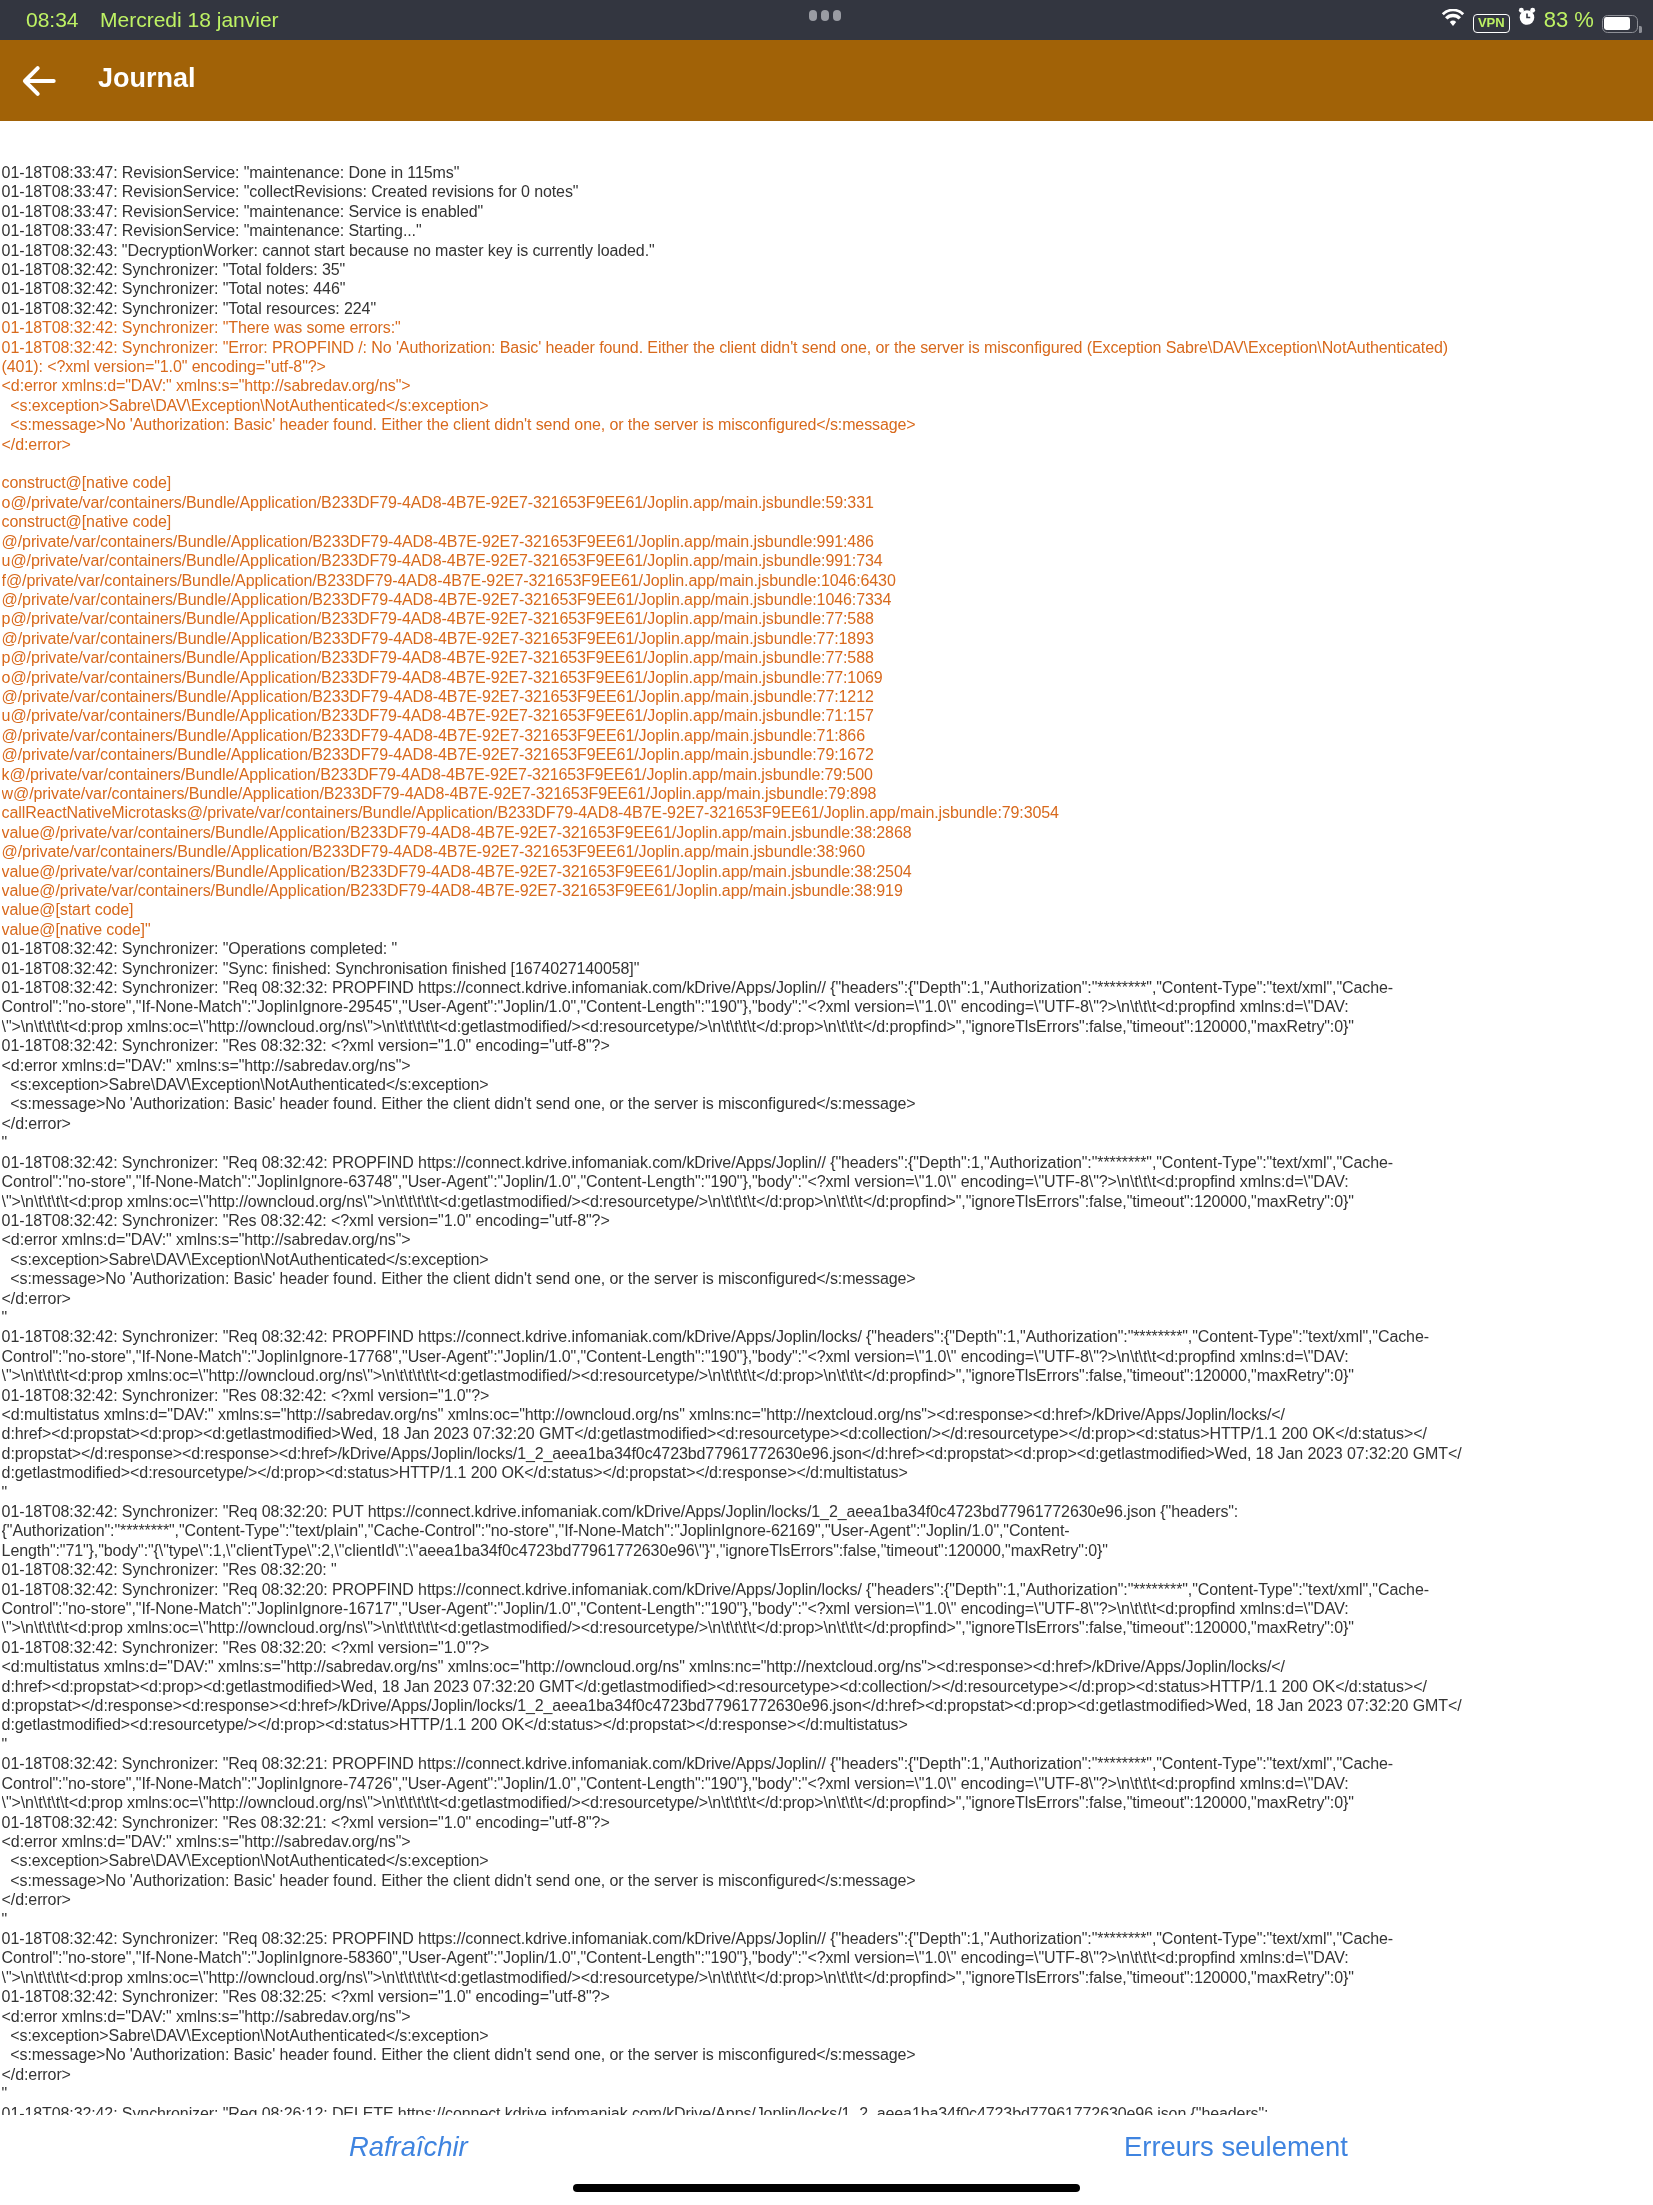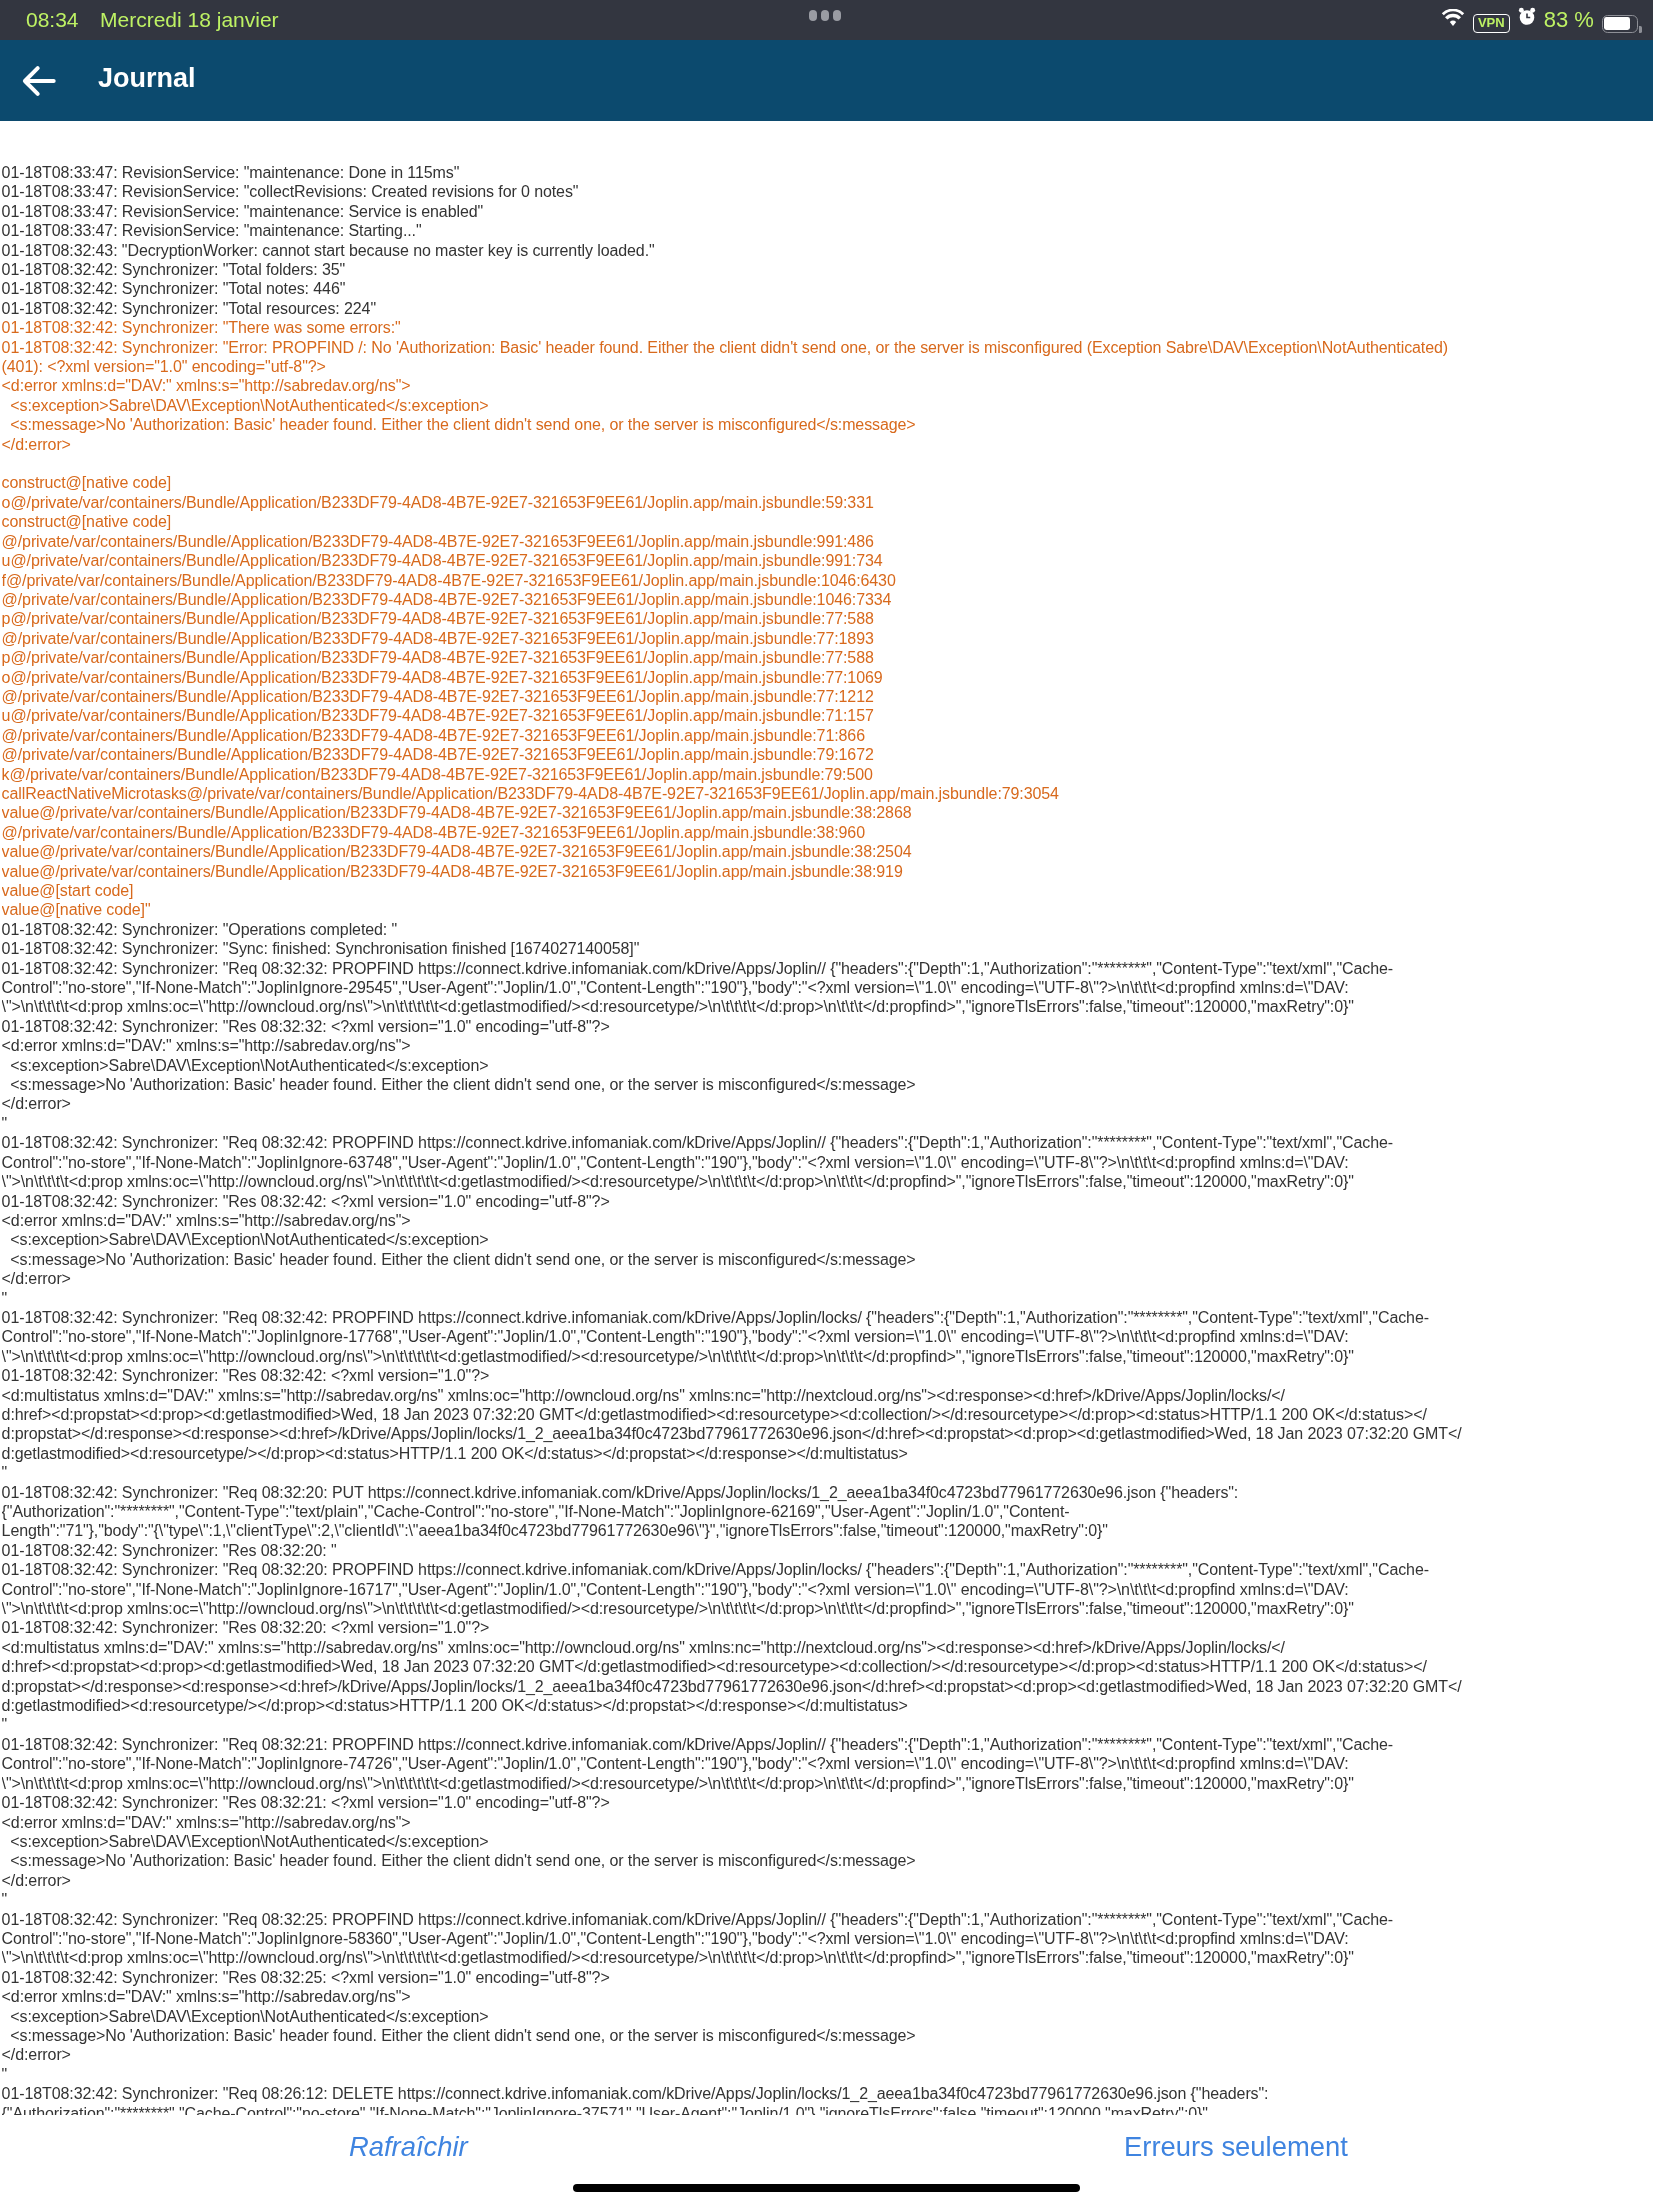--- a/index.html
+++ b/index.html
@@ -18,21 +18,21 @@
   .status-dots { position: absolute; left: 809px; top: 9.7px; display: flex; gap: 4px; }
   .status-dots span { width: 8px; height: 11.3px; border-radius: 4px; background: #9a9ca3; display: block; }
   .status-right { position: absolute; right: 11.3px; top: 6.5px; display: flex; align-items: flex-end; gap: 8px; font-size: 22px; }
   .vpn-badge { border: 1.6px solid #fff; border-radius: 4px; font-size: 13px; padding: 0.8px 4px; line-height: 14.5px; font-weight: bold; }
   .battery { width: 36px; height: 18px; border: 1.6px solid #8d8f96; border-radius: 5.7px; position: relative; box-sizing: border-box; padding: 1.6px; }
   .battery-fill { height: 100%; background: #ffffff; border-radius: 2.4px; }
   .battery-tip { width: 2.4px; height: 6.5px; background: #8d8f96; border-radius: 0 1.6px 1.6px 0; margin-left: -6.5px; }
 
   .app-header {
     position: absolute; left: 0; top: 40px; width: 1653px; height: 81px;
-    background: #0c4a6e; color: #ffffff;
+    background: #a16207; color: #ffffff;
   }
   .back-button {
     position: absolute; left: 16px; top: 21px; width: 45px; height: 40px; cursor: pointer;
     display: flex; align-items: center; justify-content: center;
   }
   .page-title { position: absolute; left: 98px; top: 22.6px; font-size: 27px; font-weight: bold; }
 
   .log-area {
     position: absolute; left: 1.6px; top: 121px; width: 1647px; height: 1994px;
     overflow: hidden;
@@ -126,20 +126,21 @@
     <div class="log-line error">@/private/var/containers/Bundle/Application/B233DF79-4AD8-4B7E-92E7-321653F9EE61/Joplin.app/main.jsbundle:1046:7334</div>
     <div class="log-line error">p@/private/var/containers/Bundle/Application/B233DF79-4AD8-4B7E-92E7-321653F9EE61/Joplin.app/main.jsbundle:77:588</div>
     <div class="log-line error">@/private/var/containers/Bundle/Application/B233DF79-4AD8-4B7E-92E7-321653F9EE61/Joplin.app/main.jsbundle:77:1893</div>
     <div class="log-line error">p@/private/var/containers/Bundle/Application/B233DF79-4AD8-4B7E-92E7-321653F9EE61/Joplin.app/main.jsbundle:77:588</div>
     <div class="log-line error">o@/private/var/containers/Bundle/Application/B233DF79-4AD8-4B7E-92E7-321653F9EE61/Joplin.app/main.jsbundle:77:1069</div>
     <div class="log-line error">@/private/var/containers/Bundle/Application/B233DF79-4AD8-4B7E-92E7-321653F9EE61/Joplin.app/main.jsbundle:77:1212</div>
     <div class="log-line error">u@/private/var/containers/Bundle/Application/B233DF79-4AD8-4B7E-92E7-321653F9EE61/Joplin.app/main.jsbundle:71:157</div>
     <div class="log-line error">@/private/var/containers/Bundle/Application/B233DF79-4AD8-4B7E-92E7-321653F9EE61/Joplin.app/main.jsbundle:71:866</div>
     <div class="log-line error">@/private/var/containers/Bundle/Application/B233DF79-4AD8-4B7E-92E7-321653F9EE61/Joplin.app/main.jsbundle:79:1672</div>
     <div class="log-line error">k@/private/var/containers/Bundle/Application/B233DF79-4AD8-4B7E-92E7-321653F9EE61/Joplin.app/main.jsbundle:79:500</div>
+    <div class="log-line error">w@/private/var/containers/Bundle/Application/B233DF79-4AD8-4B7E-92E7-321653F9EE61/Joplin.app/main.jsbundle:79:898</div>
     <div class="log-line error">callReactNativeMicrotasks@/private/var/containers/Bundle/Application/B233DF79-4AD8-4B7E-92E7-321653F9EE61/Joplin.app/main.jsbundle:79:3054</div>
     <div class="log-line error">value@/private/var/containers/Bundle/Application/B233DF79-4AD8-4B7E-92E7-321653F9EE61/Joplin.app/main.jsbundle:38:2868</div>
     <div class="log-line error">@/private/var/containers/Bundle/Application/B233DF79-4AD8-4B7E-92E7-321653F9EE61/Joplin.app/main.jsbundle:38:960</div>
     <div class="log-line error">value@/private/var/containers/Bundle/Application/B233DF79-4AD8-4B7E-92E7-321653F9EE61/Joplin.app/main.jsbundle:38:2504</div>
     <div class="log-line error">value@/private/var/containers/Bundle/Application/B233DF79-4AD8-4B7E-92E7-321653F9EE61/Joplin.app/main.jsbundle:38:919</div>
     <div class="log-line error">value@[start code]</div>
     <div class="log-line error">value@[native code]"</div>
     <div class="log-line">01-18T08:32:42: Synchronizer: "Operations completed: "</div>
     <div class="log-line">01-18T08:32:42: Synchronizer: "Sync: finished: Synchronisation finished [1674027140058]"</div>
     <div class="log-line">01-18T08:32:42: Synchronizer: "Req 08:32:32: PROPFIND https://connect.kdrive.infomaniak.com/kDrive/Apps/Joplin// {"headers":{"Depth":1,"Authorization":"********","Content-Type":"text/xml","Cache-</div>

